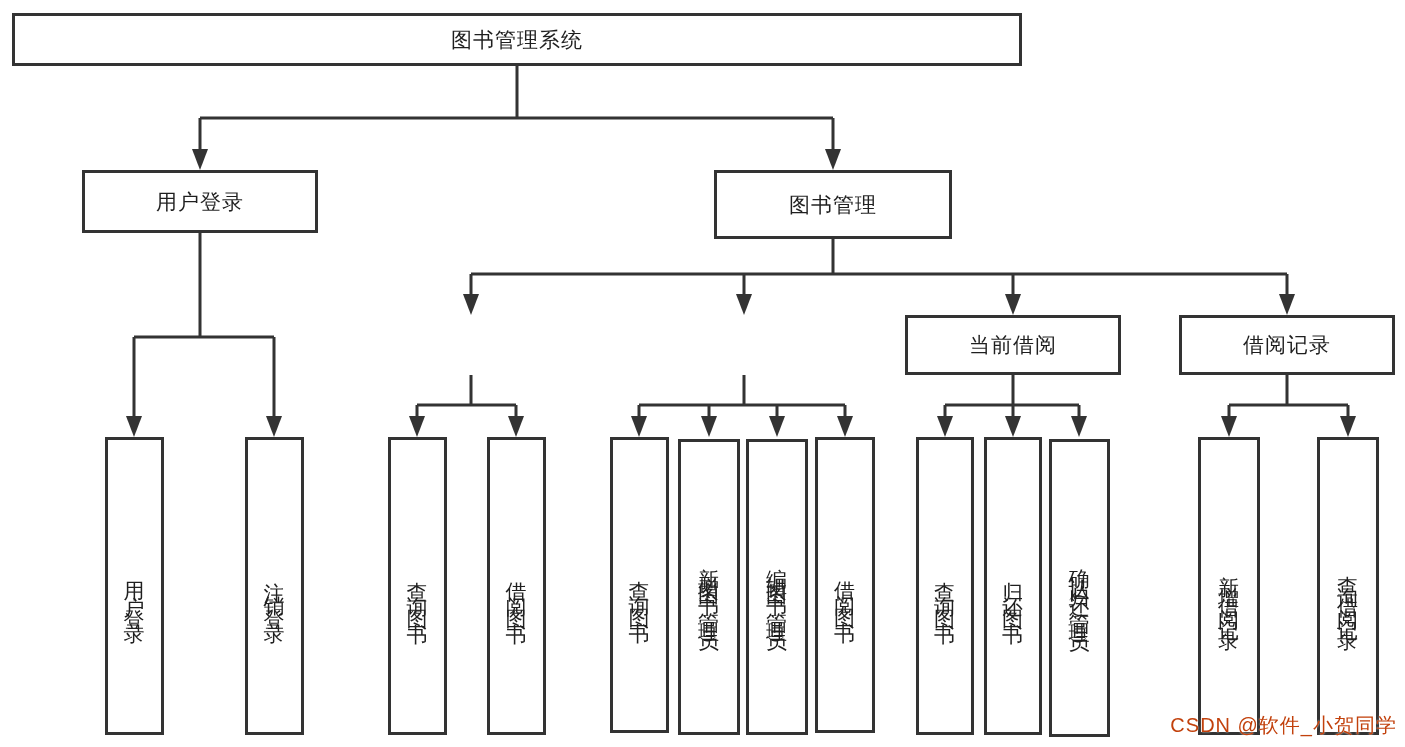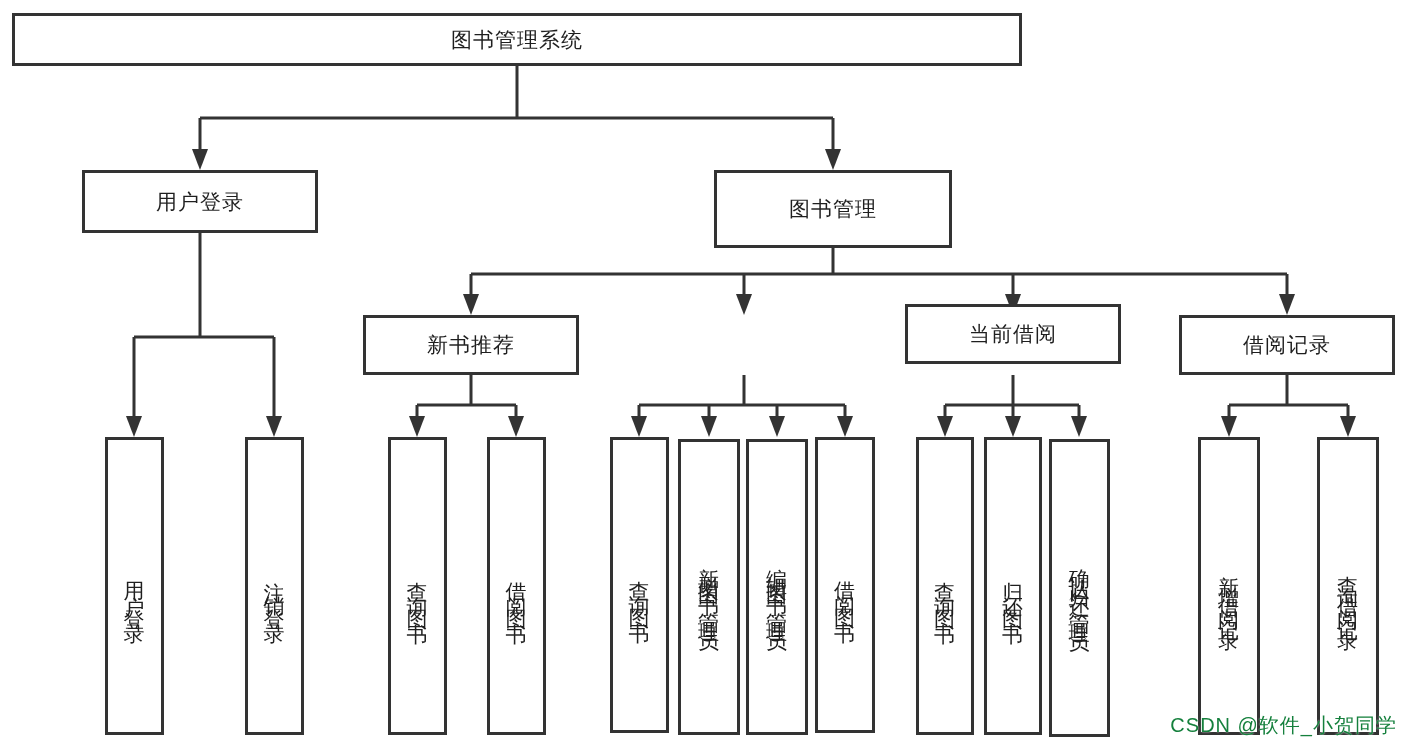--- a/index.html
+++ b/index.html
@@ -36,21 +36,21 @@
     white-space: nowrap;
   }
   .ls-short { letter-spacing: 14px; margin-bottom: -14px; }
   .ls-med   { letter-spacing: 11px; margin-bottom: -11px; }
   .ls-long  { letter-spacing: 9px;  margin-bottom: -9px;  }
   #watermark {
     position: absolute;
     right: 8px;
     top: 712px;
     font-size: 20px;
-    color: #15803d;
+    color: #c2410c;
     letter-spacing: 1px;
     text-shadow: 0 0 2px #ffffff;
   }
 </style>
 </head>
 <body>
 
 <div id="canvas">
 
   <svg id="wires" viewBox="0 0 1405 747" xmlns="http://www.w3.org/2000/svg">
@@ -100,28 +100,25 @@
     </g>
   </svg>
 
   <div class="box hbox" style="left:12px; top:13px; width:1010px; height:53px;">
     <span>图书管理系统</span>
   </div>
 
   <div class="box hbox" style="left:82px; top:170px; width:236px; height:63px;">
     <span>用户登录</span>
   </div>
-  <div class="box hbox" style="left:714px; top:170px; width:238px; height:78px;">
+  <div class="box hbox" style="left:714px; top:170px; width:238px; height:69px;">
     <span>图书管理</span>
   </div>
 
-  <div class="box hbox" style="left:363px; top:315px; width:216px; height:60px;">
-    <span>新书推荐</span>
-  </div>
-  <div class="box hbox" style="left:905px; top:304px; width:216px; height:60px;">
+  <div class="box hbox" style="left:905px; top:315px; width:216px; height:60px;">
     <span>当前借阅</span>
   </div>
   <div class="box hbox" style="left:1179px; top:315px; width:216px; height:60px;">
     <span>借阅记录</span>
   </div>
 
   <div class="box vbox" style="left:105px; top:437px; width:59px; height:298px;">
     <span class="vtext ls-short">用户登录</span>
   </div>
   <div class="box vbox" style="left:245px; top:437px; width:59px; height:298px;">

